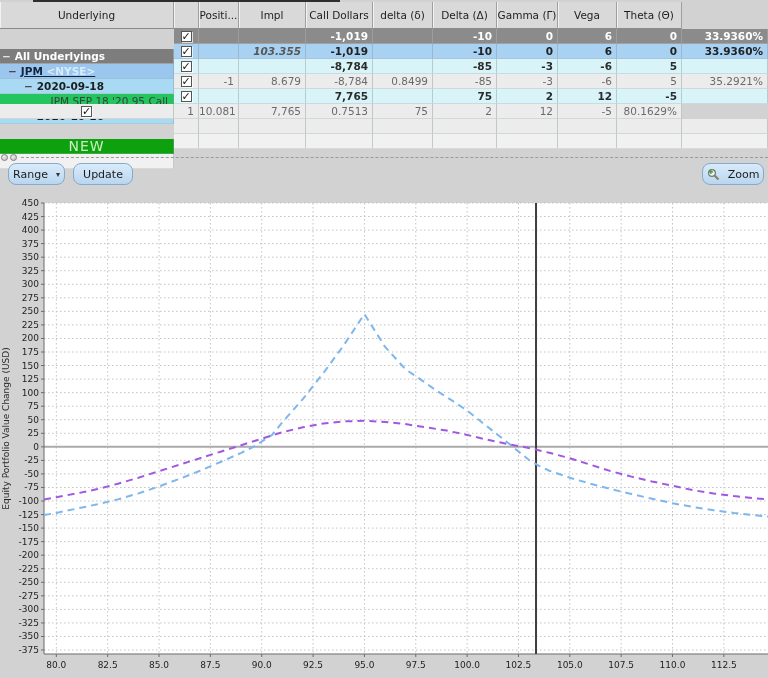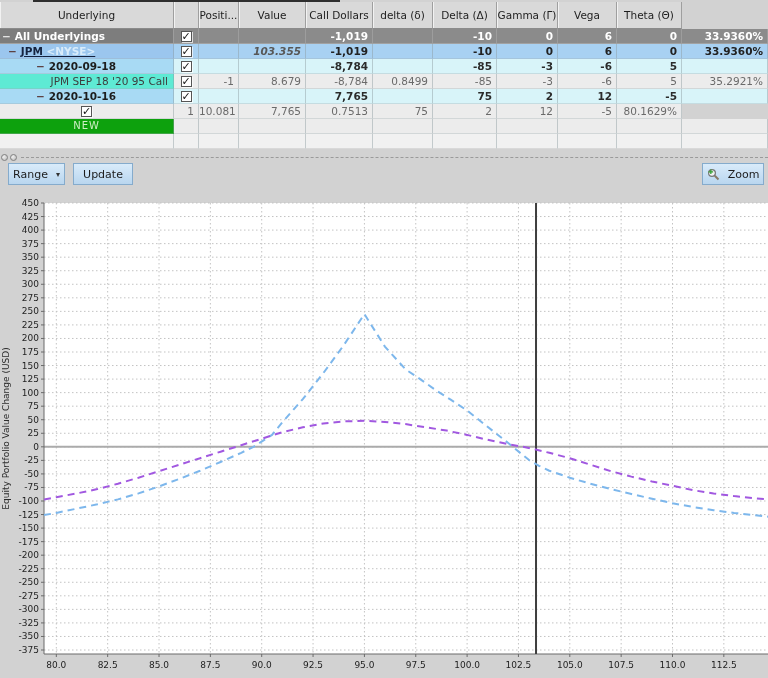--- a/index.html
+++ b/index.html
@@ -19,59 +19,59 @@
     box-shadow: inset 1px 0 0 #f2f2f2;
     display:flex; align-items:center; justify-content:center; text-align:center;
     font-size:10.5px; color:#1d1d1d; line-height:11px; overflow:hidden; white-space:normal;
   }
   .trow.data-row { height:15px; }
   .cell {
     font-size:10.5px; line-height:14px; height:15px; overflow:hidden; white-space:nowrap;
     border-right:1px solid rgba(140,155,160,0.45); border-bottom:1px solid rgba(160,175,180,0.35);
     text-align:right; padding-right:4px;
   }
-  .cell-label { text-align:left; padding-left:2px; padding-right:2px; }
+  .cell-label { text-align:left; padding-left:2px; padding-right:2px;margin-top:20px; }
   .cell-check { display:flex; align-items:center; justify-content:center; padding:0; }
   .checkbox { width:11px; height:11px; background:#fff; border:1px solid #555;
     box-shadow:1px 1px 0 rgba(255,255,255,0.7); font-size:11px; line-height:9px; color:#111;
     text-align:center; font-weight:bold; cursor:default; }
   .tree-minus { display:inline-block; color:#5a3a3a; font-weight:bold; margin-right:4px; }
 
   .row-all  .cell       { background:#8b8b8b; color:#ffffff; font-weight:bold; border-right-color:#9d9d9d; border-bottom-color:#a2a2a2; }
   .row-all  .cell-label { background:#7d7d7d; color:#ffffff; font-weight:bold; }
   .row-all  .tree-minus { color:#e8e8e8; }
 
   .row-underlying .cell       { background:#a8d1f2; color:#222; font-weight:bold; }
   .row-underlying .cell-label { background:#9bc6ee; color:#15233f; padding-left:8px;text-decoration:underline; }
   .row-underlying .exchange   { color:#d9ecfb; font-weight:bold; }
   .row-underlying .mark-val   { font-style:italic; color:#575757; }
 
   .row-expiry .cell       { background:#d8f4f9; color:#2b2b2b; font-weight:bold; }
-  .row-expiry .cell-label { background:#a8daf4; color:#1d1d1d; padding-left:36px; font-weight:bold; }
+  .row-expiry .cell-label { background:#a8daf4; color:#1d1d1d; padding-left:24px; font-weight:bold; }
 
   .row-option .cell       { background:#ececec; color:#6a6a6a; }
-  .row-option .cell-label { background:#5eead4; color:#3d3d3d; text-align:right; padding-right:5px; }
+  .row-option .cell-label { background:#22c55e; color:#3d3d3d; text-align:right; padding-right:5px; }
 
   .row-new .cell       { background:#ececec; }
-  .row-new .cell-label { background:#0da10d; color:#cdeec4; text-align:center; letter-spacing:1px; font-size:10px; }
+  .row-new .cell-label { background:#0da10d; color:#cdeec4; text-align:center; letter-spacing:1px; font-size:14px; }
 
   .row-empty .cell { background:#f1f1f1; border-bottom-color:#d9d9d9; }
 
   
   #splitter { position:absolute; left:0; top:152px; width:768px; height:12px; }
   .knob { position:absolute; top:2px; width:7px; height:7px; border-radius:50%;
     border:1px solid #808080; background:radial-gradient(circle at 35% 35%, #efefef, #b8b8b8); }
   #knob1 { left:1px; } #knob2 { left:10px; }
   #splitline { position:absolute; left:21px; top:5px; width:747px; height:0;
     border-top:1px dashed #9a9a9a; }
 
   
   #toolbar { position:absolute; left:0; top:163px; width:768px; height:26px; }
   .btn {
-    position:absolute; height:22px; border:1px solid #85abcc; border-radius:0;
+    position:absolute; height:22px; border:1px solid #85abcc; border-radius:8px;
     background:linear-gradient(#d9ebfa,#b9d6ef); font-size:11px; color:#1d1d1d;
     font-family:"DejaVu Sans","Liberation Sans",sans-serif;
     display:flex; align-items:center; justify-content:center; gap:8px; cursor:default;
   }
   #range-btn  { left:8px;  width:57px; }
   #update-btn { left:73px; width:60px;justify-content:center; }
   #zoom-btn   { left:702px; width:62px; }
   .caret { font-size:8px; color:#333; }
 
   
@@ -82,21 +82,21 @@
 <body>
 
 <div id="app">
   <div id="top-accent"></div>
 
   <div id="positions-table">
     <div id="table-header" class="trow">
         <div class="hcell">Underlying</div>
         <div class="hcell"></div>
         <div class="hcell">Positi...</div>
-        <div class="hcell">Value</div>
+        <div class="hcell">Impl</div>
         <div class="hcell">Call Dollars</div>
         <div class="hcell">delta (δ)</div>
         <div class="hcell">Delta (Δ)</div>
         <div class="hcell">Gamma (Γ)</div>
         <div class="hcell">Vega</div>
         <div class="hcell">Theta (Θ)</div>
       </div>
     <div id="table-body">
         <div class="trow data-row row-all">
           <div class="cell cell-label"><span class="tree-minus">−</span><span>All Underlyings</span></div>

